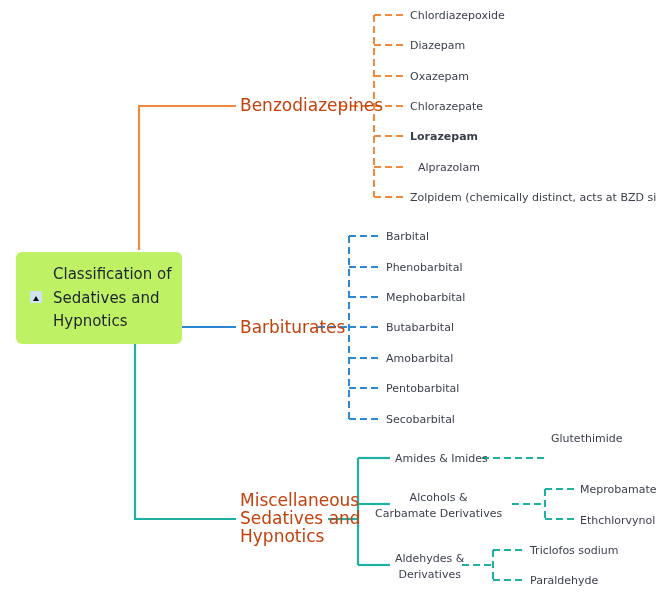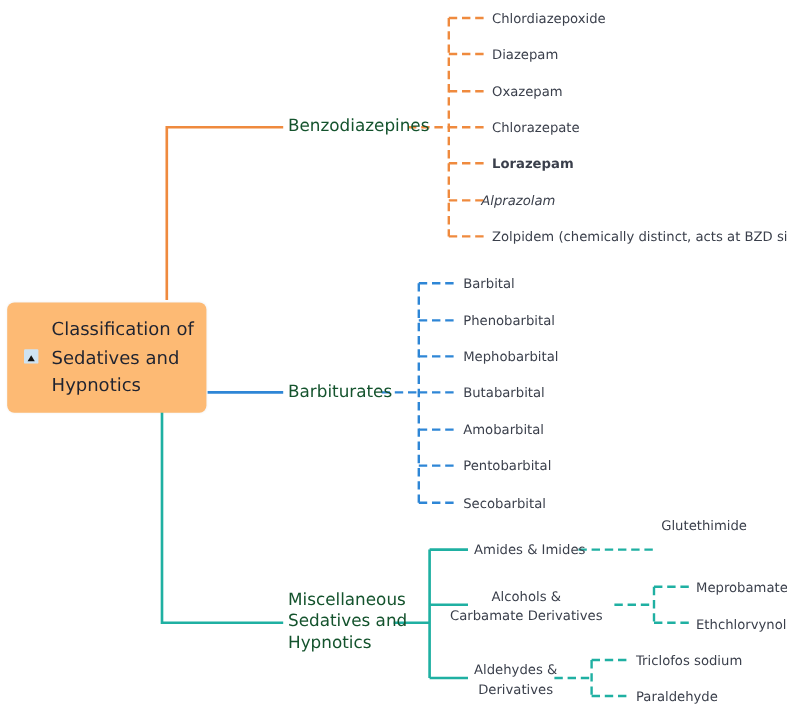--- a/index.html
+++ b/index.html
@@ -1,22 +1,22 @@
 <!DOCTYPE html>
 <html><head>
 <meta charset="utf-8">
 <style>
   html, body { margin: 0; padding: 0; background: #ffffff; }
   body { width: 656px; height: 592px; position: relative; overflow: hidden;
          font-family: "DejaVu Sans", "Liberation Sans", sans-serif; color: #2f3440; }
   #canvas { position: absolute; left: 0; top: 0; }
   .lbl { position: absolute; font-size: 11px; line-height: 13px; white-space: nowrap; color: #3a3f4b; text-align: center; }
-  .cat { position: absolute; font-size: 14px; line-height: 20px; white-space: nowrap; color: #14532d; }
-  .root { position: absolute; left: 6px; top: 252px; width: 166px; height: 92px;
-          background: #fdba74; border-radius: 6px; box-shadow: 0 0 2px rgba(0,0,0,0.06); }
+  .cat { position: absolute; font-size: 17px; line-height: 20px; white-space: nowrap; color: #c2410c; }
+  .root { position: absolute; left: 16px; top: 252px; width: 166px; height: 92px;
+          background: #bef264; border-radius: 6px; box-shadow: 0 0 2px rgba(0,0,0,0.06); }
   .root-title { position: absolute; left: 37px; top: 11px; font-size: 15px; line-height: 23.5px; color: #1f2330; white-space: pre-line; width: 130px; }
   .root-icon { position: absolute; left: 14px; top: 39px; width: 12px; height: 12px;
                background: #cfe3f2; border-radius: 1px; }
   .root-icon::after { content: ""; position: absolute; left: 3px; top: 5px; border-left: 3px solid transparent;
                       border-right: 3px solid transparent; border-bottom: 5px solid #111; }
   .multi { white-space: pre-line; line-height: 17px; }
 </style>
 </head>
 <body>
 
@@ -64,21 +64,21 @@
 Sedatives and
 Hypnotics</div>
 </div>
 
 <div class="cat" style="left:240px; top:95px;">Benzodiazepines</div>
 <div class="lbl" style="left:410px; top:9px;">Chlordiazepoxide</div>
 <div class="lbl" style="left:410px; top:39px;">Diazepam</div>
 <div class="lbl" style="left:410px; top:70px;">Oxazepam</div>
 <div class="lbl" style="left:410px; top:100px;">Chlorazepate</div>
 <div class="lbl" style="left:410px; top:130px;font-weight:bold;">Lorazepam</div>
-<div class="lbl" style="left:401px; top:161px;font-style:italic;">Alprazolam</div>
+<div class="lbl" style="left:418px; top:161px;">Alprazolam</div>
 <div class="lbl" style="left:410px; top:191px;">Zolpidem (chemically distinct, acts at BZD site)</div>
 
 <div class="cat" style="left:240px; top:317px;">Barbiturates</div>
 <div class="lbl" style="left:386px; top:230px;">Barbital</div>
 <div class="lbl" style="left:386px; top:261px;">Phenobarbital</div>
 <div class="lbl" style="left:386px; top:291px;">Mephobarbital</div>
 <div class="lbl" style="left:386px; top:321px;">Butabarbital</div>
 <div class="lbl" style="left:386px; top:352px;">Amobarbital</div>
 <div class="lbl" style="left:386px; top:382px;">Pentobarbital</div>
 <div class="lbl" style="left:386px; top:413px;">Secobarbital</div>

